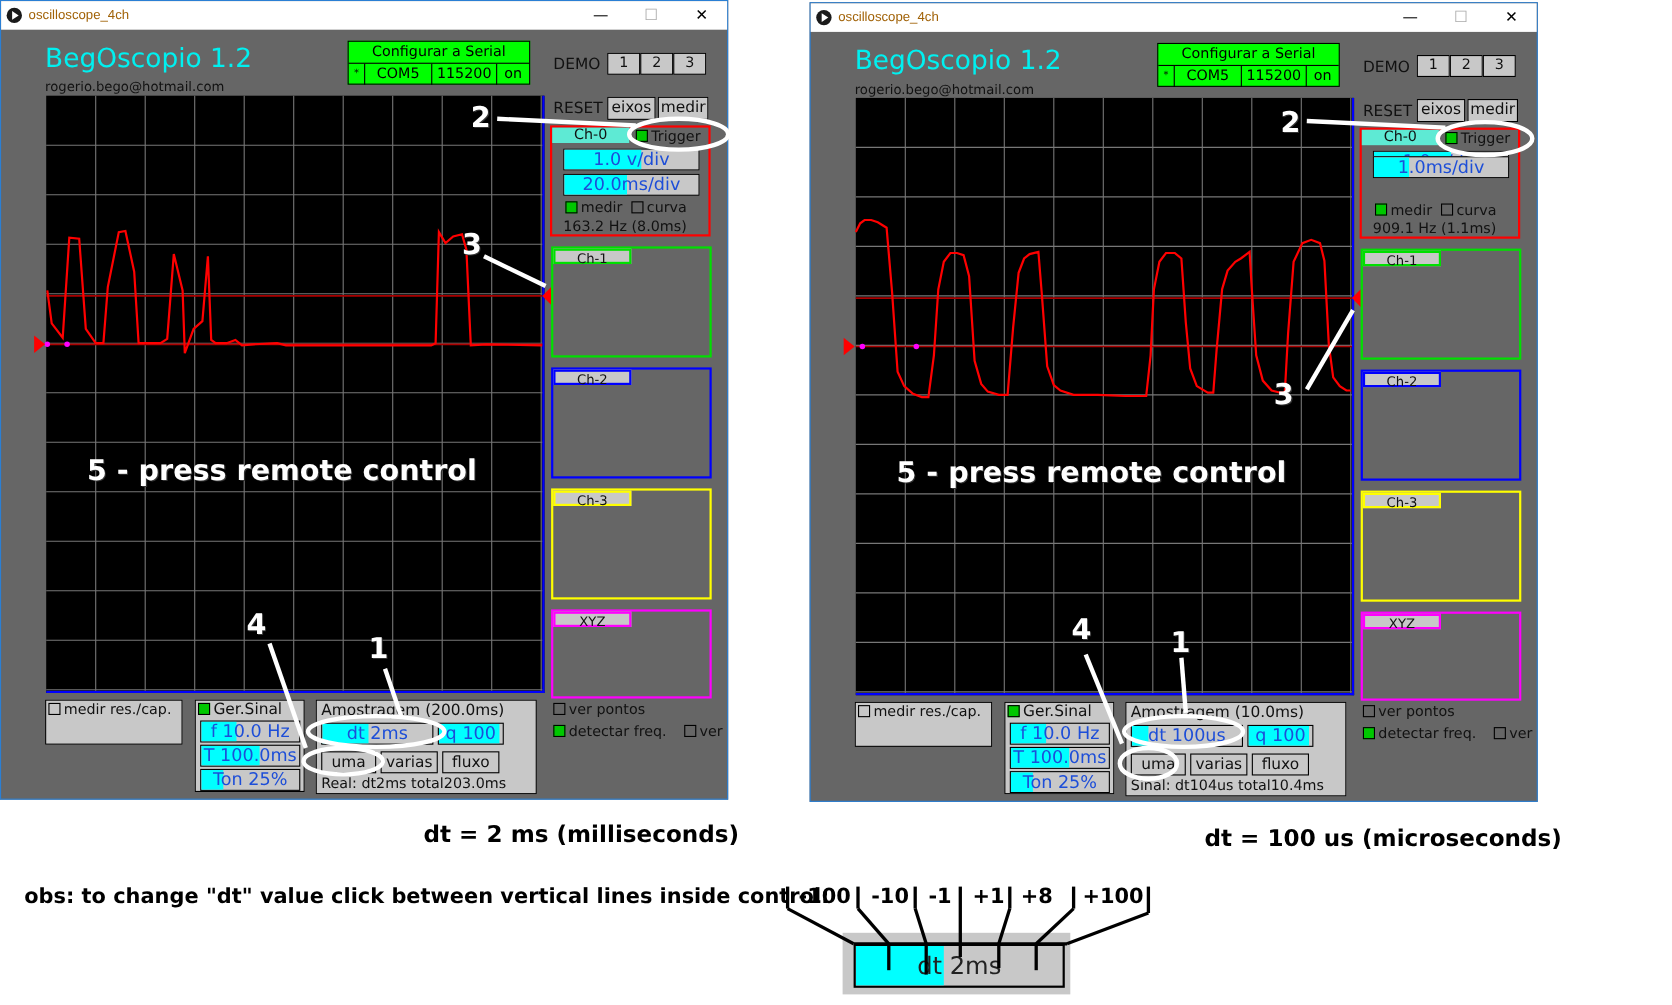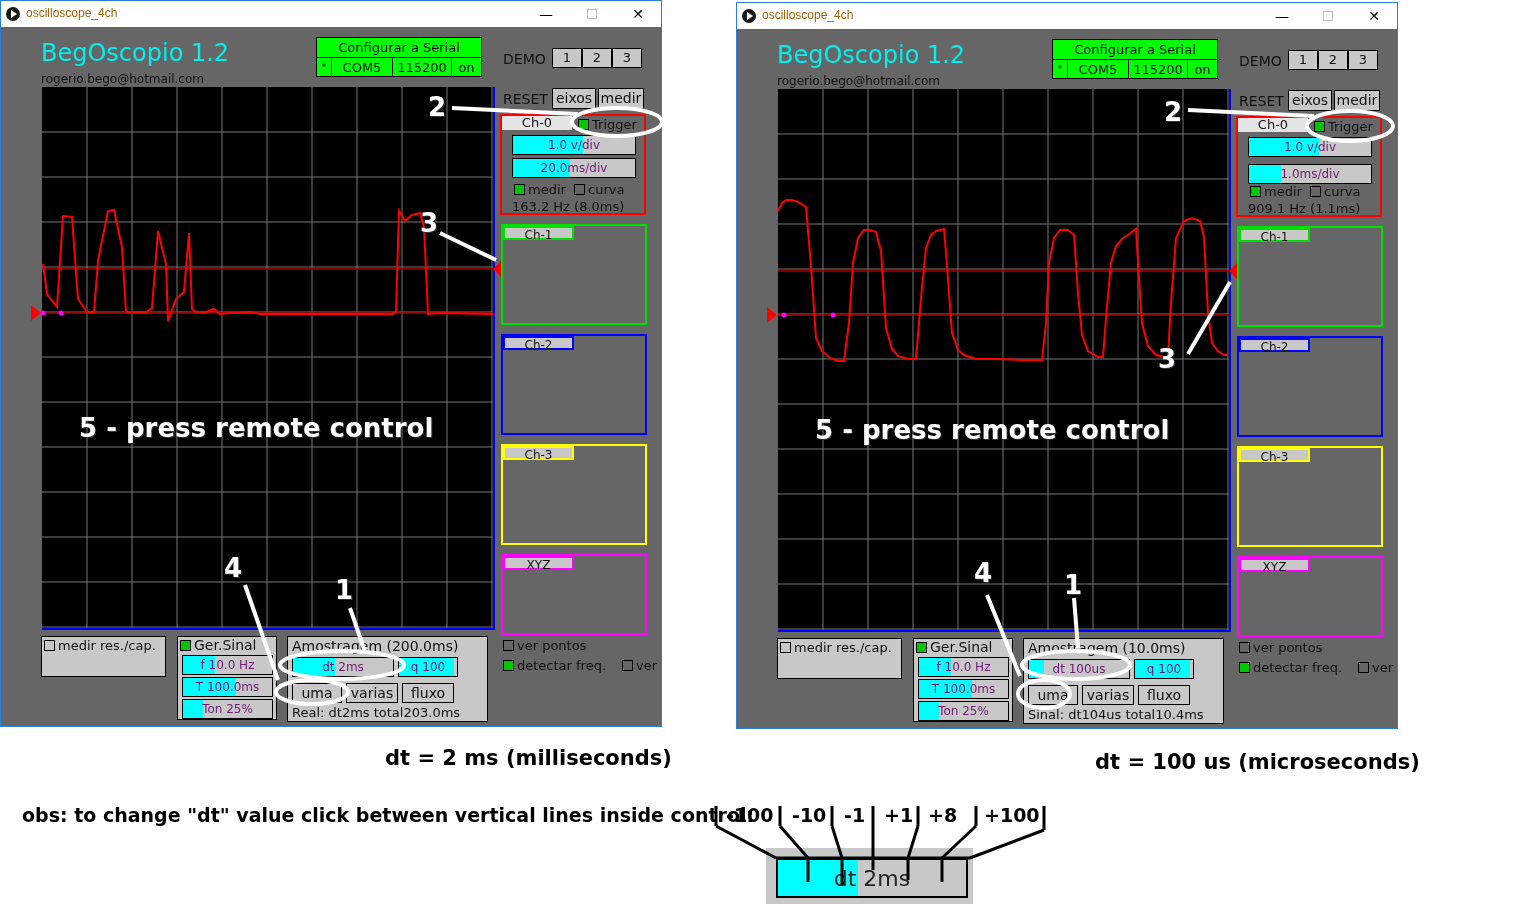--- a/index.html
+++ b/index.html
@@ -16,22 +16,22 @@
   .app-email{position:absolute;left:40px;top:71px;font-size:12px;color:#111;}
   .serial{position:absolute;left:315px;top:36px;width:166px;height:40px;background:#00ff00;border:1px solid #000;box-sizing:border-box;font-size:13px;color:#000;}
   .serial-head{height:19px;line-height:19px;text-align:center;border-bottom:1px solid #000;}
   .serial-row{display:flex;height:19px;line-height:19px;}
   .serial-row span{border-right:1px solid #000;text-align:center;}
   .serial-row span:last-child{border-right:none;}
   .btn{position:absolute;background:#c8c8c8;border:1px solid #000;box-sizing:border-box;font-size:13px;color:#111;text-align:center;}
   .lbl{position:absolute;font-size:13px;color:#111;}
   .scope{position:absolute;left:41px;top:86px;width:451px;height:541px;background:#000;border-right:2px solid #0000ff;border-bottom:2px solid #0000ff;}
   .ch0{position:absolute;border:2px solid #ff0000;box-sizing:border-box;}
-  .ch0-tab{position:absolute;left:0;top:0;width:70px;height:14px;background:#e5e5e5;color:#111;font-size:13px;line-height:14px;text-align:center;}
-  .slider{position:absolute;height:20px;background:#c8c8c8;border:1px solid #000;box-sizing:border-box;font-size:12px;line-height:18px;text-align:center;color:#701a75;overflow:hidden;}
+  .ch0-tab{position:absolute;left:0;top:0;width:70px;height:14px;background:#5eead4;color:#111;font-size:13px;line-height:14px;text-align:center;}
+  .slider{position:absolute;height:20px;background:#c8c8c8;border:1px solid #000;box-sizing:border-box;font-size:16px;line-height:18px;text-align:center;color:#1d4ed8;overflow:hidden;}
   .slider .fill{position:absolute;left:0;top:0;bottom:0;background:#00ffff;}
   .slider .txt{position:relative;}
   .chk{display:inline-block;width:11px;height:11px;border:1px solid #000;box-sizing:border-box;vertical-align:-1px;margin-right:3px;background:#c8c8c8;}
   .chk.on{background:#00c800;}
   .chk.dark{background:#666;}
   .chbox{position:absolute;border:2px solid;box-sizing:border-box;width:146px;height:101px;}
   .chbox .tab{position:absolute;left:0;top:0;width:71px;height:14px;background:#c8c8c8;font-size:12px;line-height:14px;text-align:center;color:#111;box-sizing:border-box;}
   .panel{position:absolute;background:#c8c8c8;border:1px solid #000;box-sizing:border-box;}
   .annot{position:absolute;color:#fff;font-weight:bold;font-family:"DejaVu Sans",sans-serif;text-shadow:1px 1px 0 #333;}
   .caption{position:absolute;font-weight:bold;color:#000;font-family:"DejaVu Sans",sans-serif;}
@@ -230,21 +230,21 @@
         <polygon points="0,0 10,8 0,16" fill="#ff0000"></polygon>
       </svg>
     <svg width="12" height="20" style="left: 492px; top: 260px;" class="trig-mark">
         <polygon points="8,0 0,8 8,16" fill="#ff0000"></polygon>
       </svg>
 
     <div class="ch0" style="left:499px;top:113px;width:146px;height:101px;">
       <div class="ch0-tab">Ch-0</div>
       <div class="lbl" style="left:76px;top:1px;"><span class="chk on"></span><span>Trigger</span></div>
       <div class="slider" style="left:10px;top:19px;width:124px;"><span class="fill" style="width: 57%;"></span><span class="txt">1.0 v/div</span></div>
-      <div class="slider" style="left:10px;top:46px;width:124px;"><span class="fill" style="width: 26%;"></span><span class="txt">1.0ms/div</span></div>
+      <div class="slider" style="left:10px;top:24px;width:124px;"><span class="fill" style="width: 26%;"></span><span class="txt">1.0ms/div</span></div>
       <div class="lbl" style="left:12px;top:66px;"><span class="chk on"></span><span>medir</span></div>
       <div class="lbl" style="left:72px;top:66px;"><span class="chk dark"></span><span>curva</span></div>
       <div class="lbl" style="left:10px;top:83px;">909.1 Hz (1.1ms)</div>
     </div>
 
     <div class="chbox" style="left:500px;top:223px;border-color:#00e000;">
         <div class="tab" style="border:2px solid #00e000;">Ch-1</div>
       </div>
     <div class="chbox" style="left:500px;top:333px;border-color:#0000ff;">
         <div class="tab" style="border:2px solid #0000ff;">Ch-2</div>

